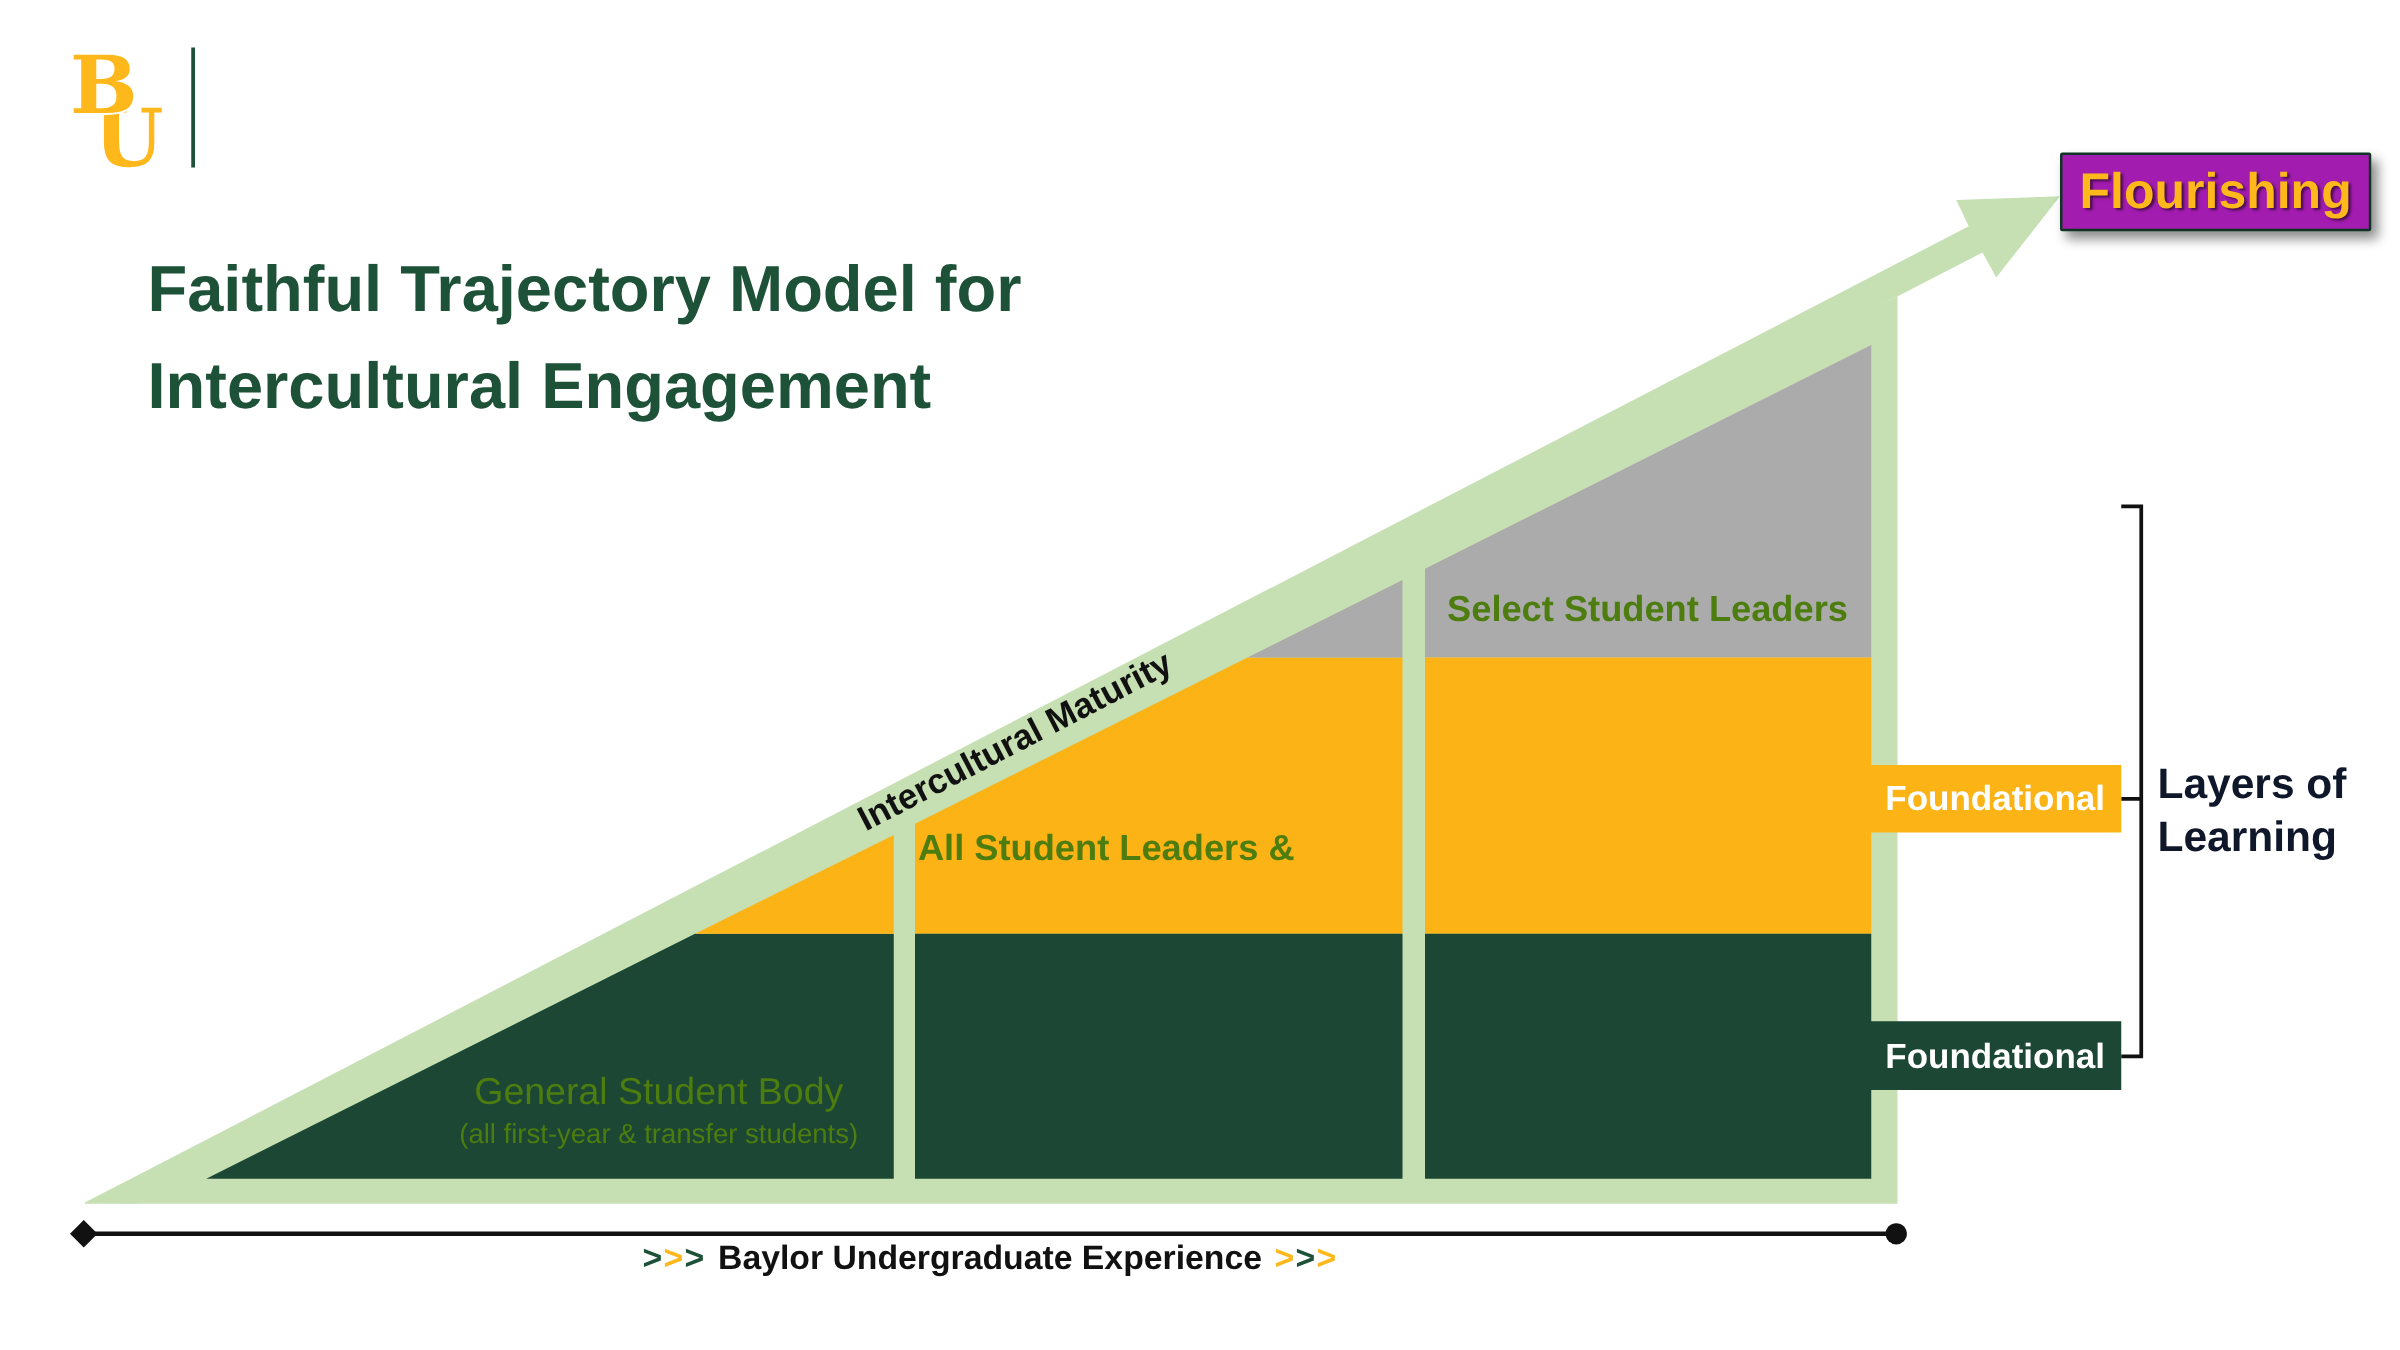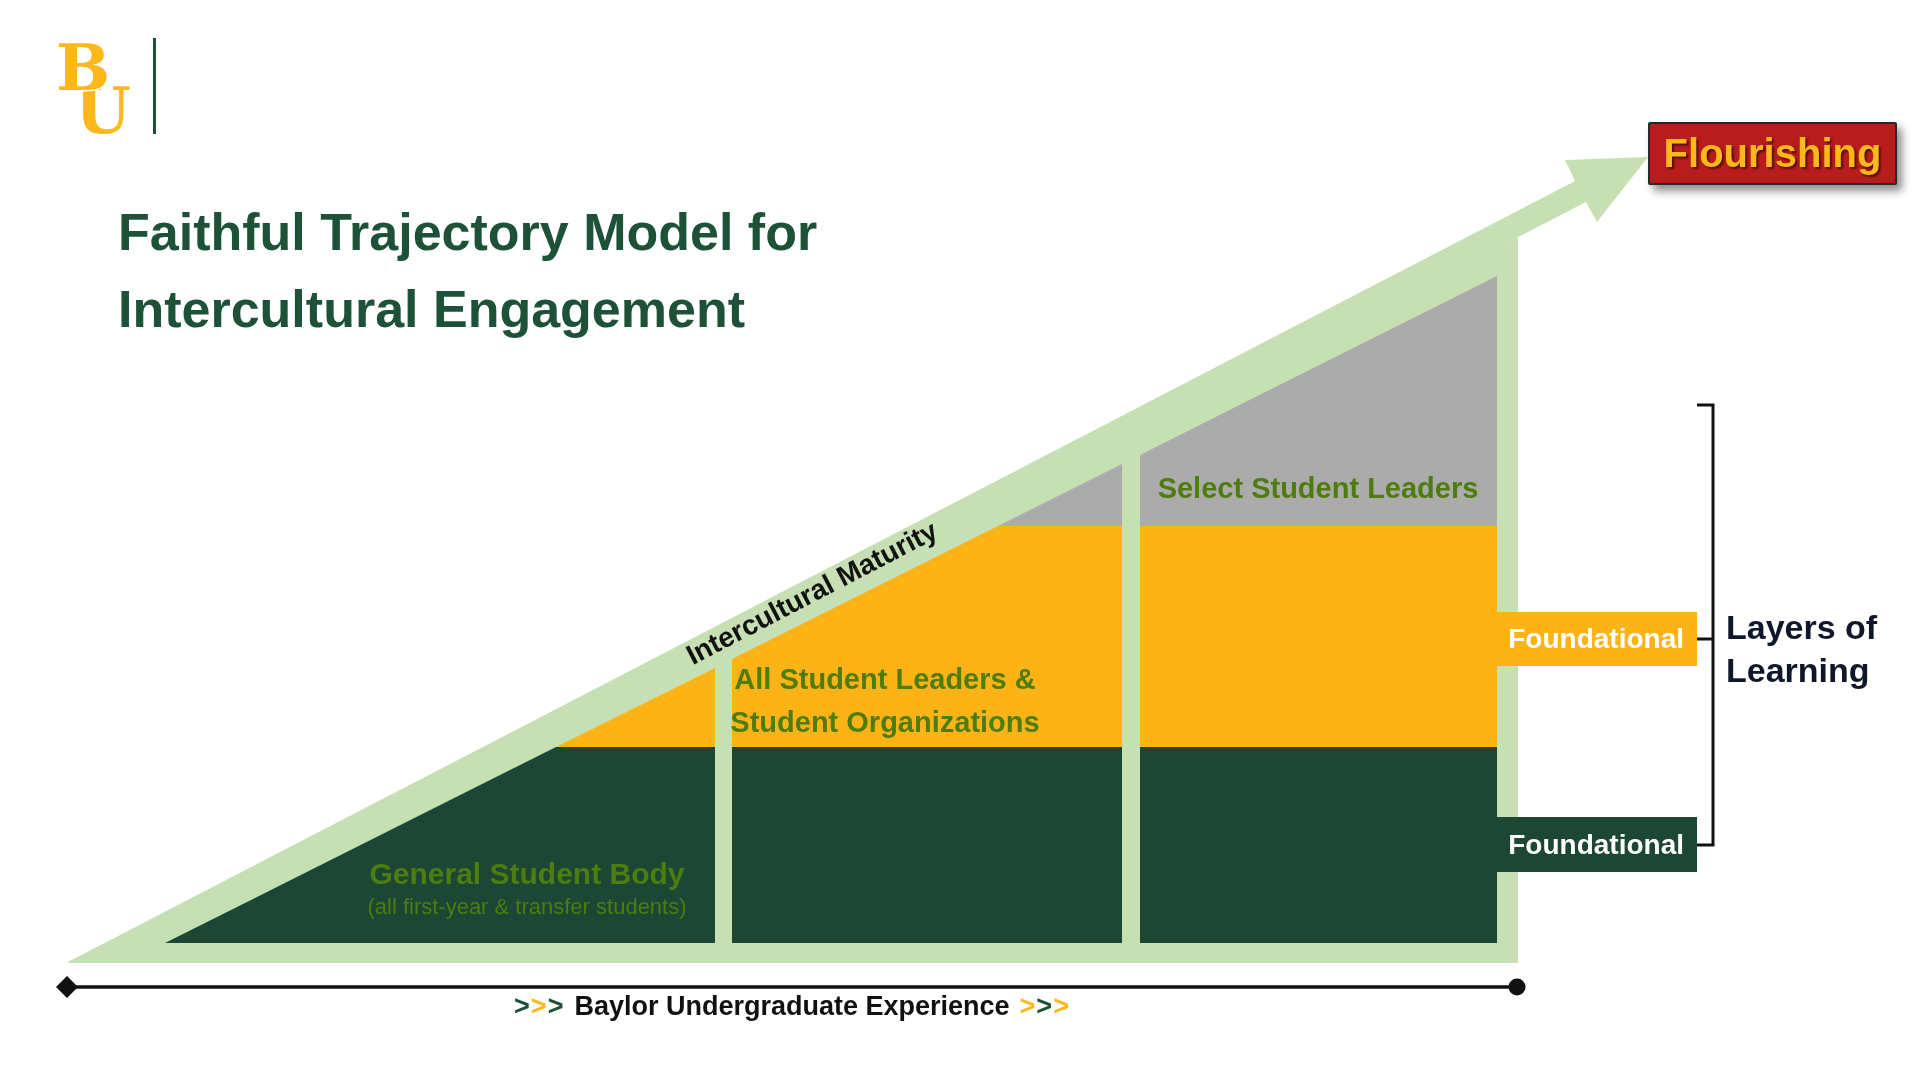--- a/index.html
+++ b/index.html
@@ -11,35 +11,35 @@
   
   #logo{left:55px;top:33px;display:flex;align-items:flex-start;}
   #logo-sep{position:absolute;left:153px;top:38px;width:3px;height:96px;background:#1d5138;z-index:2;}
   #wordmark{position:absolute;left:178px;top:44px;font-family:"Liberation Serif",serif;
             font-size:56px;color:#1d5138;letter-spacing:0px;z-index:2;white-space:nowrap;}
 
   
   #title{left:118px;top:194px;color:#1d5138;font-size:52px;font-weight:bold;line-height:77px;white-space:nowrap;}
 
   
-  #flourishing{left:1648px;top:122px;width:249px;height:63px;background:#b91c1c;
+  #flourishing{left:1648px;top:122px;width:249px;height:63px;background:#a21caf;
                border:2px solid #0e3423;box-sizing:border-box;border-radius:2px;
                box-shadow:5px 6px 9px rgba(0,0,0,.45);
                display:flex;align-items:center;justify-content:center;}
   #flourishing span{color:#ffb81c;font-size:40px;font-weight:bold;
                text-shadow:2px 2px 2px rgba(0,0,0,.55);white-space:nowrap;}
 
   
   #diag-label{left:812px;top:593px;transform:translate(-50%,-50%) rotate(-27.5deg);
               font-size:28px;font-weight:bold;color:#111;white-space:nowrap;}
 
   
   .sec-text{color:#4d7c0f;text-align:center;}
   #sec1{left:277px;top:856px;width:500px;}
-  #sec1 .l1{font-size:30px;font-weight:bold;line-height:36px;}
+  #sec1 .l1{font-size:30px;font-weight:normal;line-height:36px;}
   #sec1 .l2{font-size:22px;line-height:30px;}
   #sec2{left:635px;top:658px;width:500px;font-size:29px;font-weight:bold;line-height:43px;}
   #sec3{left:1068px;top:467px;width:500px;font-size:29px;font-weight:bold;line-height:42px;}
 
   
   .layer-box{position:absolute;left:1495px;width:202px;z-index:3;color:#fff;
              font-size:28px;font-weight:bold;text-align:right;padding-right:13px;box-sizing:border-box;}
   #layer-advanced{top:377px;height:53px;line-height:53px;background:#ababab;}
   #layer-intermediate{top:612px;height:54px;line-height:54px;background:#fcb316;}
   #layer-foundational{top:817px;height:55px;line-height:55px;background:#1b4734;}
@@ -101,21 +101,20 @@
   </div>
 
   <div id="diag-label" class="ov">Intercultural Maturity</div>
 
   <div id="sec1" class="ov sec-text">
     <div class="l1">General Student Body</div>
     <div class="l2">(all first-year &amp; transfer students)</div>
   </div>
   <div id="sec2" class="ov sec-text">
     <div>All Student Leaders &amp;</div>
-    <div>Student Organizations</div>
   </div>
   <div id="sec3" class="ov sec-text">
     <div>Select Student Leaders</div>
   </div>
 
   <div id="layer-intermediate" class="layer-box">Foundational</div>
   <div id="layer-foundational" class="layer-box">Foundational</div>
 
   <div id="layers-title" class="ov">
     <div>Layers of</div>

